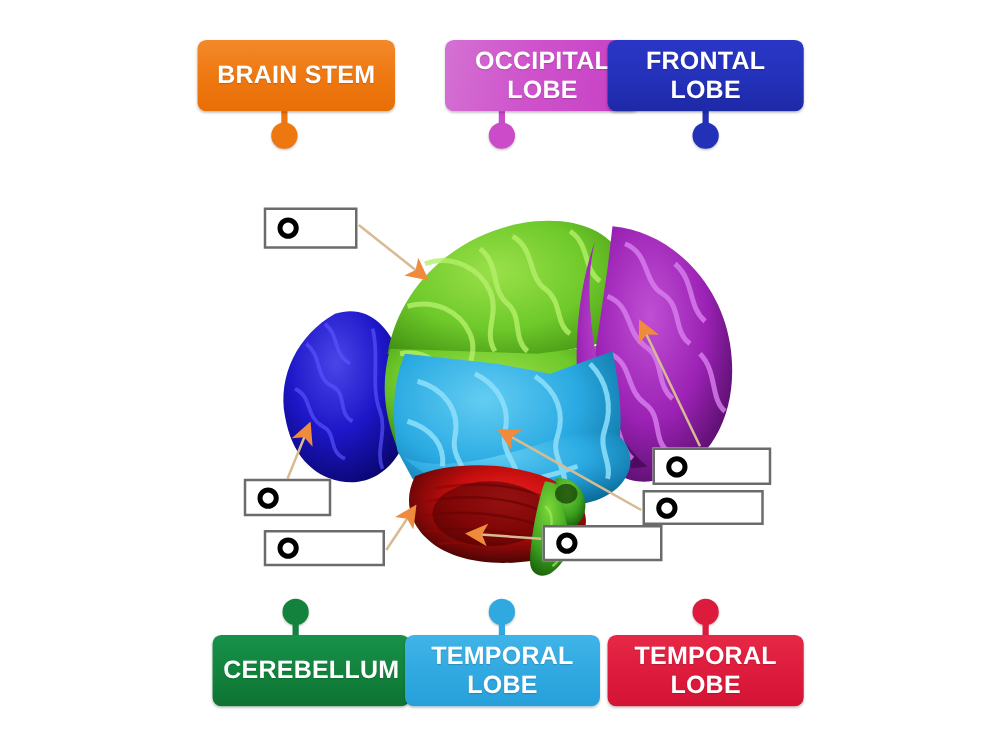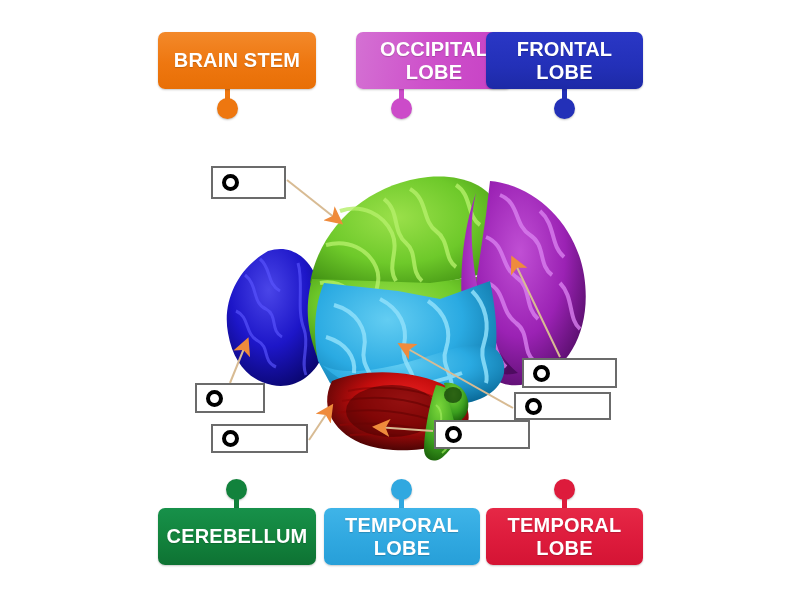--- a/index.html
+++ b/index.html
@@ -290,21 +290,21 @@
   <div class="label-chip" style="left:486px; top:32px; width:157px; height:57px;
               background:linear-gradient(180deg,#2a37c6 0%,#2330b8 60%,#1d29a6 100%);">
     <span class="chip-text">
       <span>FRONTAL</span><br>
       <span>LOBE</span>
     </span>
   </div>
 
   <div class="knob-dot" style="left:226px; top:479px; background:#12823c;"></div>
   <div class="knob-stem" style="left:234px; top:492px; height:20px; background:#12823c;"></div>
-  <div class="label-chip" style="left:158px; top:508px; width:158px; height:57px;
+  <div class="label-chip" style="left:170px; top:508px; width:158px; height:57px;
               background:linear-gradient(180deg,#17914a 0%,#12823c 55%,#0e7233 100%);">
     <span class="chip-text">CEREBELLUM</span>
   </div>
 
   <div class="knob-dot" style="left:391px; top:479px; background:#30a8e0;"></div>
   <div class="knob-stem" style="left:399px; top:492px; height:20px; background:#30a8e0;"></div>
   <div class="label-chip" style="left:324px; top:508px; width:156px; height:57px;
               background:linear-gradient(180deg,#3fb4e8 0%,#30a8e0 55%,#279fd8 100%);">
     <span class="chip-text">
       <span>TEMPORAL</span><br>

